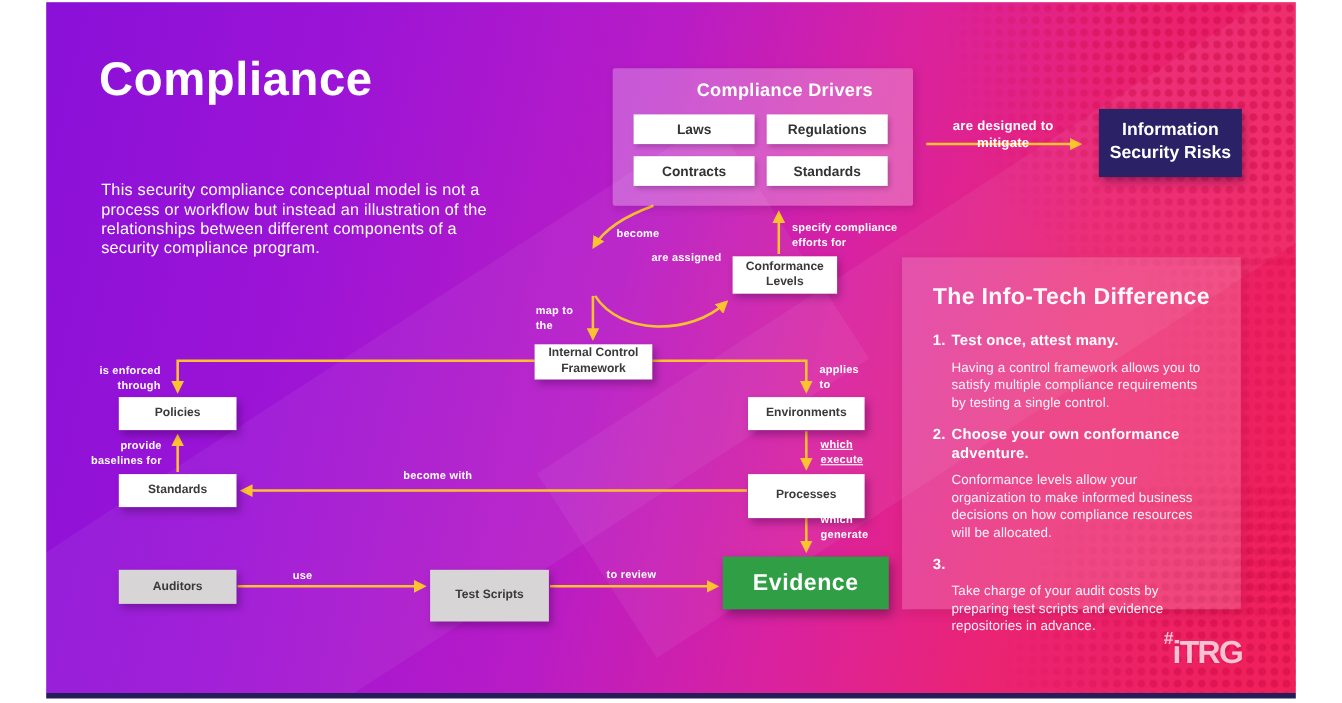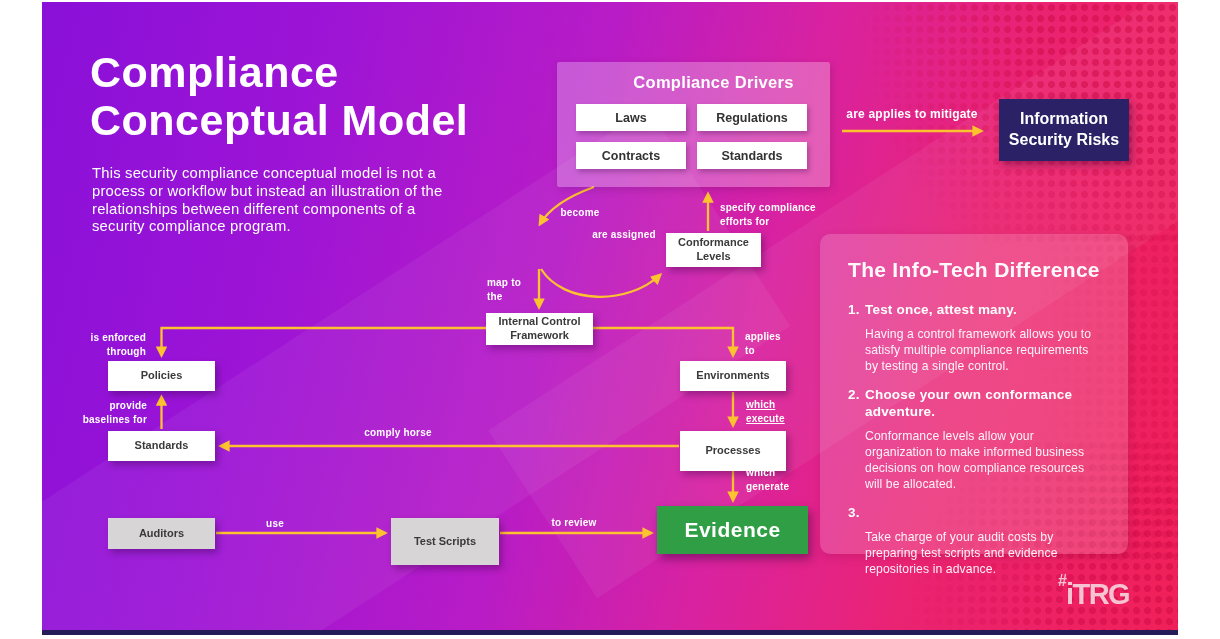--- a/index.html
+++ b/index.html
@@ -99,21 +99,21 @@
   .lbl-baselines{left:29px;top:397px;width:76px;text-align:right;}
   .lbl-applies{left:703px;top:328px;width:46px;}
   .lbl-execute{left:704px;top:396px;width:52px;text-decoration:underline;}
   .lbl-generate{left:704px;top:464px;width:58px;}
   .lbl-comply{left:316px;top:424px;width:80px;text-align:center;}
   .lbl-use{left:208px;top:515px;width:50px;text-align:center;}
   .lbl-review{left:497px;top:514px;width:70px;text-align:center;}
 
   .itd-panel{
     position:absolute;left:778px;top:232px;width:308px;height:320px;z-index:1;
-    background:rgba(255,255,255,0.17);border-radius:10px;
+    background:rgba(255,255,255,0.17);border-radius:0;
     box-shadow:2px 3px 10px rgba(80,0,40,0.15);
     box-sizing:border-box;padding:24px 26px 0 28px;color:#fff;
   }
   .itd-panel h2{
     margin:0 0 20px 0;font-size:21px;font-weight:bold;letter-spacing:.3px;
     color:rgba(255,255,255,0.97);
   }
   .itd-item{margin-bottom:13px;}
   .itd-head{display:flex;font-size:13.5px;font-weight:bold;line-height:1.25;letter-spacing:.2px;}
   .itd-head .num{width:17px;flex:none;}
@@ -154,33 +154,32 @@
       <path d="M 691,390 V 423" marker-end="url(#ah)"></path>
       <path d="M 637,444 H 179" marker-end="url(#ah)"></path>
       <path d="M 691,460 V 498" marker-end="url(#ah)"></path>
       <path d="M 174,531 H 343" marker-end="url(#ah)"></path>
       <path d="M 458,531 H 609" marker-end="url(#ah)"></path>
     </g>
   </svg>
 
   <div class="title">
     <div>Compliance</div>
-    <div>Conceptual Model</div>
   </div>
   <div class="desc">This security compliance conceptual model is not a process or workflow but instead an illustration of the relationships between different components of a security compliance program.</div>
 
   <div class="panel-drivers">
     <div class="pd-title">Compliance Drivers</div>
     <div class="pd-box laws">Laws</div>
     <div class="pd-box regs">Regulations</div>
     <div class="pd-box contracts">Contracts</div>
     <div class="pd-box stds">Standards</div>
   </div>
 
-  <div class="elabel lbl-mitigate">are applies to mitigate</div>
+  <div class="elabel lbl-mitigate">are designed to mitigate</div>
   <div class="isr-box">
     <div>
       <div>Information</div>
       <div>Security Risks</div>
     </div>
   </div>
 
   <div class="node conformance">Conformance Levels</div>
   <div class="node icf">Internal Control Framework</div>
   <div class="node policies">Policies</div>
@@ -193,21 +192,21 @@
 
   <div class="elabel lbl-become">become</div>
   <div class="elabel lbl-specify">specify compliance efforts for</div>
   <div class="elabel lbl-assigned">are assigned</div>
   <div class="elabel lbl-map">map to the</div>
   <div class="elabel lbl-enforced">is enforced through</div>
   <div class="elabel lbl-baselines">provide baselines for</div>
   <div class="elabel lbl-applies">applies to</div>
   <div class="elabel lbl-execute">which execute</div>
   <div class="elabel lbl-generate">which generate</div>
-  <div class="elabel lbl-comply">comply horse</div>
+  <div class="elabel lbl-comply">become with</div>
   <div class="elabel lbl-use">use</div>
   <div class="elabel lbl-review">to review</div>
 
   <div class="itd-panel">
     <h2>The Info-Tech Difference</h2>
 
     <div class="itd-item">
       <div class="itd-head">
         <span class="num">1.</span>
         <span>Test once, attest many.</span>

